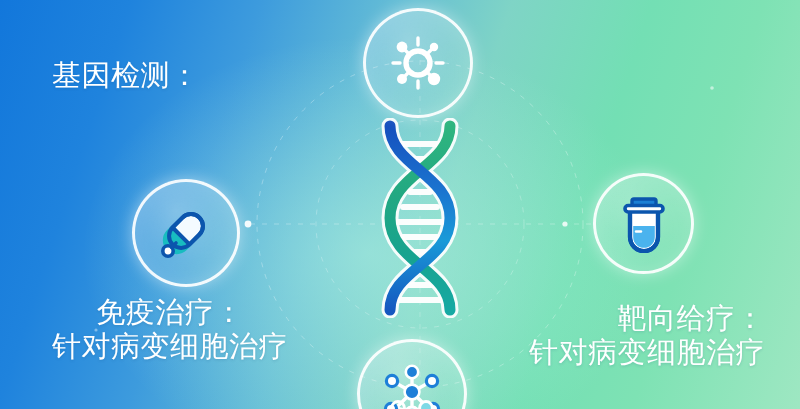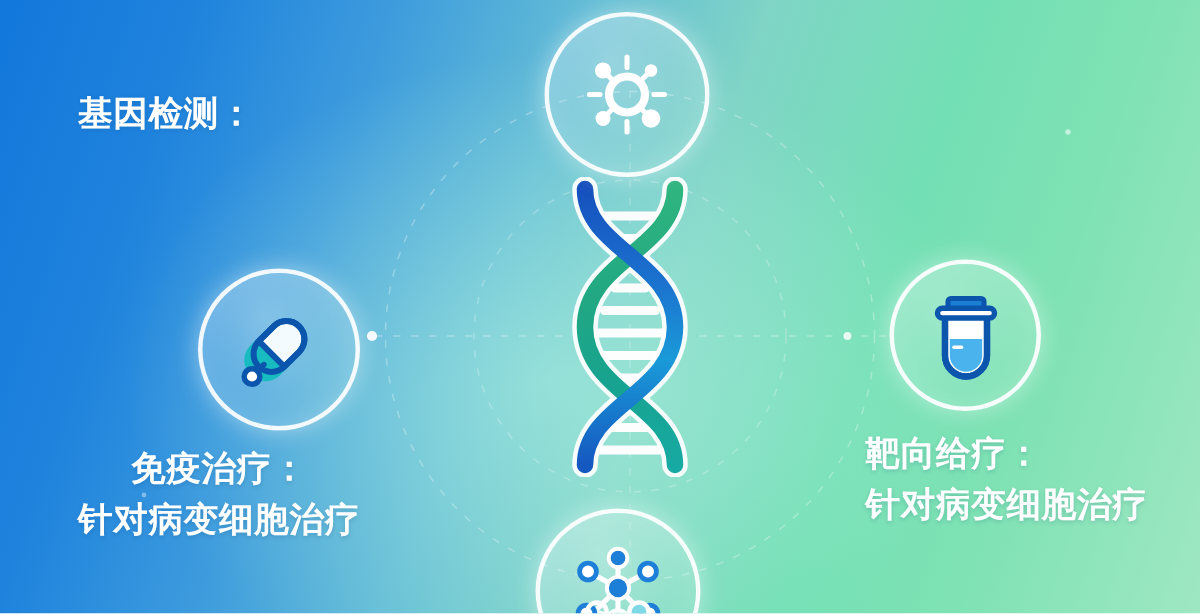--- a/index.html
+++ b/index.html
@@ -32,32 +32,32 @@
     position: absolute;
     left: 0; top: 0;
     width: 800px; height: 409px;
     pointer-events: none;
   }
 
   
   .caption {
     position: absolute;
     color: #ffffff;
-    font-weight: bold;
-    font-size: 23px;
+    font-weight: normal;
+    font-size: 29px;
     line-height: 34px;
     letter-spacing: 0.5px;
     text-shadow: 0 1px 3px rgba(10,60,110,0.18);
     white-space: nowrap;
   }
   .caption .line { display: block; }
 
   #cap-gene      { left: 52px;  top: 58px;  text-align: left; }
   #cap-immune    { left: 52px;  top: 295px; text-align: center; }
-  #cap-targeted  { right: 35px; top: 285px; text-align: left; }
+  #cap-targeted  { right: 35px; top: 301px; text-align: right; }
 
   
   .bubble {
     position: absolute;
     border-radius: 50%;
     background: radial-gradient(circle at 40% 28%, rgba(255,255,255,0.30), rgba(255,255,255,0.06) 70%);
     border: 3px solid rgba(255,255,255,0.92);
     box-shadow: 0 0 16px rgba(255,255,255,0.45), inset 0 0 24px rgba(255,255,255,0.22);
     display: flex;
     align-items: center;

